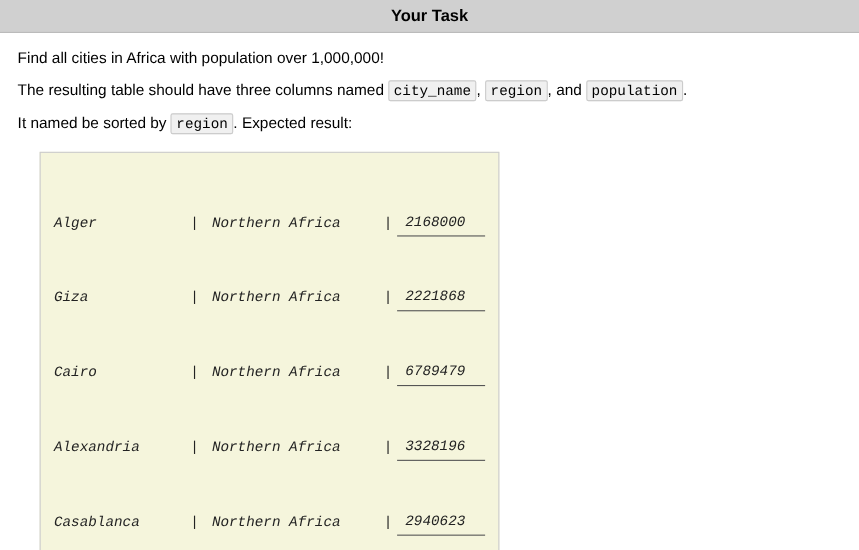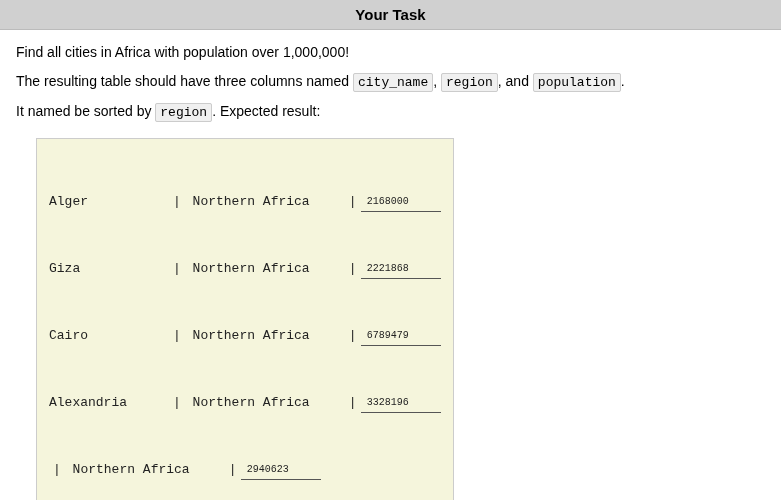--- a/index.html
+++ b/index.html
@@ -50,41 +50,42 @@
     }
     .result-table {
       font-family: 'Courier New', monospace;
       font-size: 13px;
       white-space: pre;
       line-height: 1.7;
       color: #222;
     }
     .result-row {
       display: flex;
-      align-items: center;
+      align-items: flex-end;
       line-height: 1.75;
+      font-style: italic;
     }
     .col-city {
       min-width: 120px;
       font-family: 'Courier New', monospace;
       font-size: 13px;
     }
     .col-sep {
       margin: 0 4px;
       font-family: 'Courier New', monospace;
       font-size: 13px;
     }
     .col-region {
       min-width: 160px;
       font-family: 'Courier New', monospace;
       font-size: 13px;
     }
     .col-pop {
       font-family: 'Courier New', monospace;
-      font-size: 10px;
+      font-size: 13px;
       min-width: 80px;
       border-bottom: 1px solid #555;
     }
   </style>
 </head>
 <body>
 
 <div class="container">
 
   <div class="task-header">
@@ -128,20 +129,21 @@
           <span class="col-pop"> 6789479</span>
         </div>
         <div class="result-row">
           <span class="col-city">Alexandria </span>
           <span class="col-sep">|</span>
           <span class="col-region"> Northern Africa </span>
           <span class="col-sep">|</span>
           <span class="col-pop"> 3328196</span>
         </div>
         <div class="result-row">
+          <span class="col-city">Casablanca </span>
           <span class="col-sep">|</span>
           <span class="col-region"> Northern Africa </span>
           <span class="col-sep">|</span>
           <span class="col-pop"> 2940623</span>
         </div>
         
         
       </div>
     </div>
 

